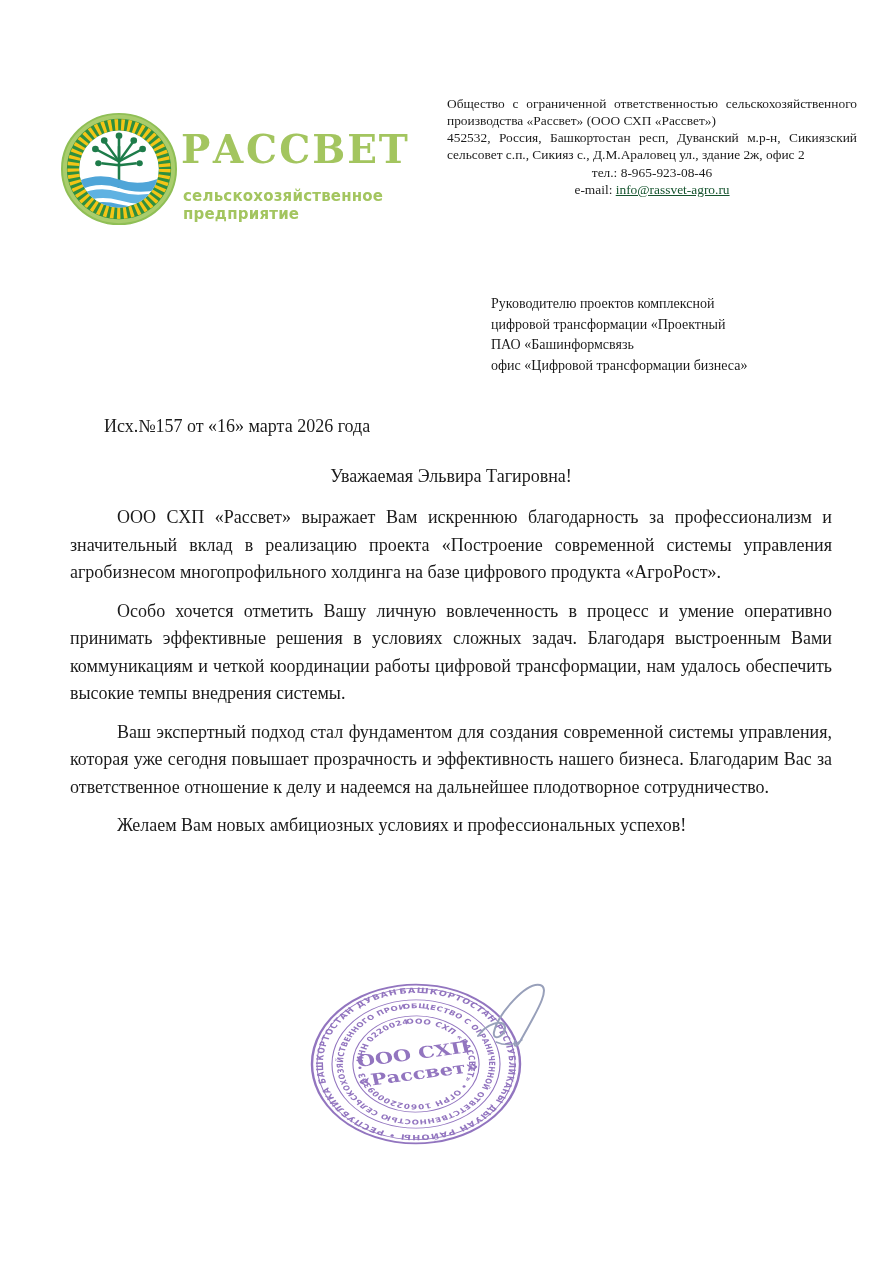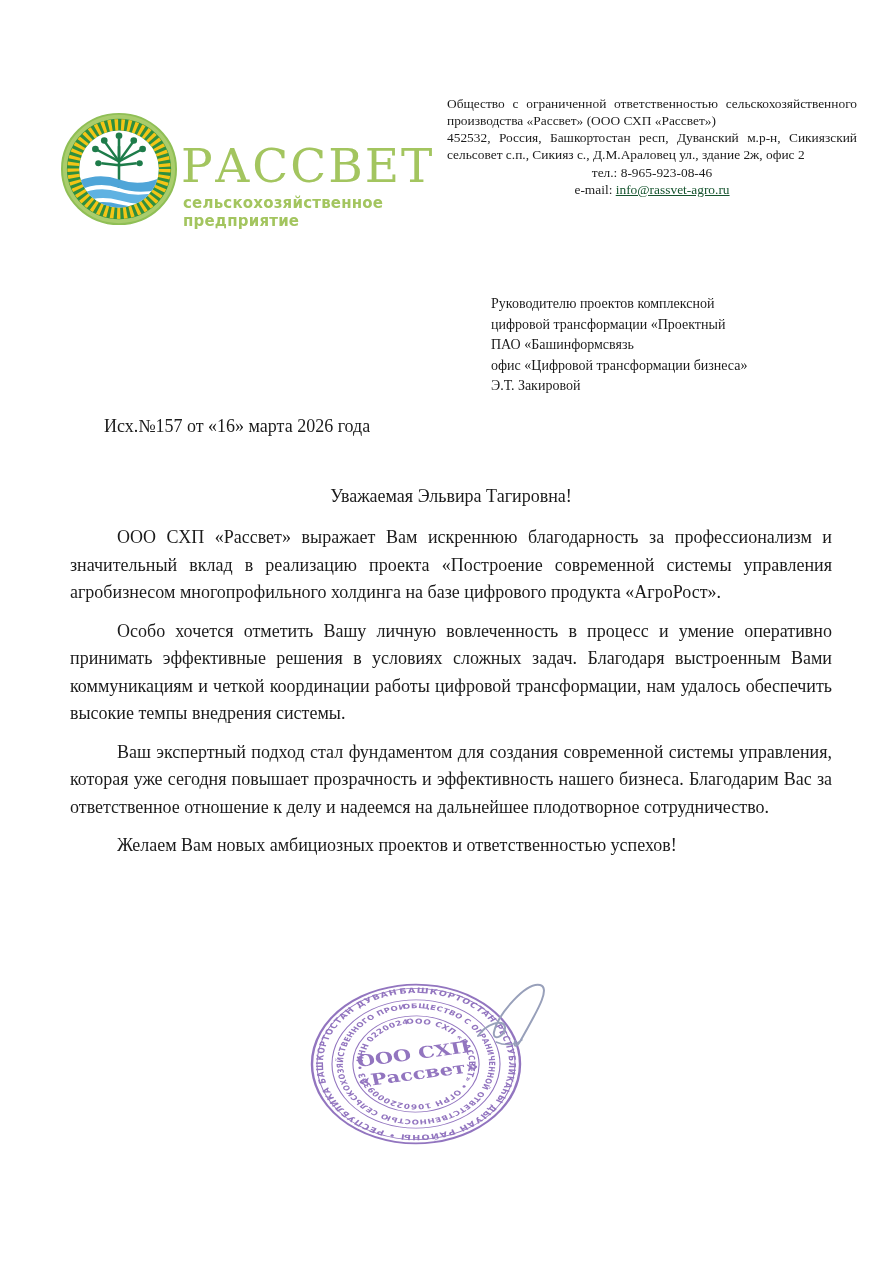--- a/index.html
+++ b/index.html
@@ -7,26 +7,26 @@
     position:relative;
     width:896px;height:1280px;
     background:#ffffff;
     overflow:hidden;
     font-family:"Liberation Serif","DejaVu Serif",serif;
     color:#1c1c1c;
   }
   
   .logo-wrap{position:absolute;left:60px;top:112px;width:118px;height:114px;}
   .brand{
-    position:absolute;left:181px;top:140px;width:270px;
-    font-family:"DejaVu Serif",serif;font-weight:400;
-    font-size:47px;letter-spacing:2px;line-height:1.1;
+    position:absolute;left:181px;top:128px;width:270px;
+    font-family:"DejaVu Serif",serif;font-weight:700;
+    font-size:39px;letter-spacing:2px;line-height:1.1;
   }
   .tagline{
-    position:absolute;left:183px;top:194px;width:270px;
+    position:absolute;left:183px;top:187px;width:270px;
     font-family:"DejaVu Sans",sans-serif;font-weight:600;
     font-size:15px;letter-spacing:0.2px;
   }
   .contact{
     position:absolute;left:447px;top:95px;width:410px;
     font-size:13.4px;line-height:1.28;
   }
   .contact p{margin:0;text-align:justify;}
   .contact p.nj{text-align:center;}
   .contact a{text-decoration:underline;}
@@ -38,21 +38,20 @@
   }
   .reference{
     position:absolute;left:104px;top:374px;
     font-size:18px;
     margin-top:42px;
   }
   
   .letter-body{
     position:absolute;left:70px;top:466px;width:762px;
     font-size:18px;
-    margin-top:20px;
   }
   .salutation{text-align:center;margin:0 0 17px 0;}
   .letter-body p.para{
     margin:0 0 11px 0;
     text-align:justify;
     text-indent:47px;
     line-height:27.5px;
   }
   .letter-body p.wish{margin-top:4px;}
   
@@ -124,31 +123,30 @@
     <p class="nj">
       <span>e-mail: </span><a href="#" style="color:#14532d;">info@rassvet-agro.ru</a>
     </p>
   </div>
 
   <div class="recipient">
     <div>Руководителю проектов комплексной</div>
     <div>цифровой трансформации «Проектный</div>
     <div>ПАО «Башинформсвязь</div>
     <div>офис «Цифровой трансформации бизнеса»</div>
-    <div>Э.Т. Закировой</div>
   </div>
 
   <div class="reference">Исх.№157 от «16» марта 2026 года</div>
 
   <div class="letter-body">
     <p class="salutation">Уважаемая Эльвира Тагировна!</p>
     <p class="para">ООО СХП «Рассвет» выражает Вам искреннюю благодарность за профессионализм и значительный вклад в реализацию проекта «Построение современной системы управления агробизнесом многопрофильного холдинга на базе цифрового продукта «АгроРост».</p>
     <p class="para">Особо хочется отметить Вашу личную вовлеченность в процесс и умение оперативно принимать эффективные решения в условиях сложных задач. Благодаря выстроенным Вами коммуникациям и четкой координации работы цифровой трансформации, нам удалось обеспечить высокие темпы внедрения системы.</p>
     <p class="para">Ваш экспертный подход стал фундаментом для создания современной системы управления, которая уже сегодня повышает прозрачность и эффективность нашего бизнеса. Благодарим Вас за ответственное отношение к делу и надеемся на дальнейшее плодотворное сотрудничество.</p>
-    <p class="para wish">Желаем Вам новых амбициозных проектов и ответственностью успехов!</p>
+    <p class="para wish">Желаем Вам новых амбициозных условиях и профессиональных успехов!</p>
   </div>
 
 
   <svg class="stamp" viewBox="0 0 220 220" preserveAspectRatio="none">
     <defs>
       <path id="ringO" d="M110,17 a93,93 0 1,1 -0.05,0"></path>
       <path id="ringM" d="M110,37 a73,73 0 1,1 -0.05,0"></path>
       <path id="ringI" d="M110,57 a53,53 0 1,1 -0.05,0"></path>
     </defs>
     <g transform="rotate(-10 110 110)" opacity="0.82" fill="#7b57b2" style="font-family:'DejaVu Sans',sans-serif;">

